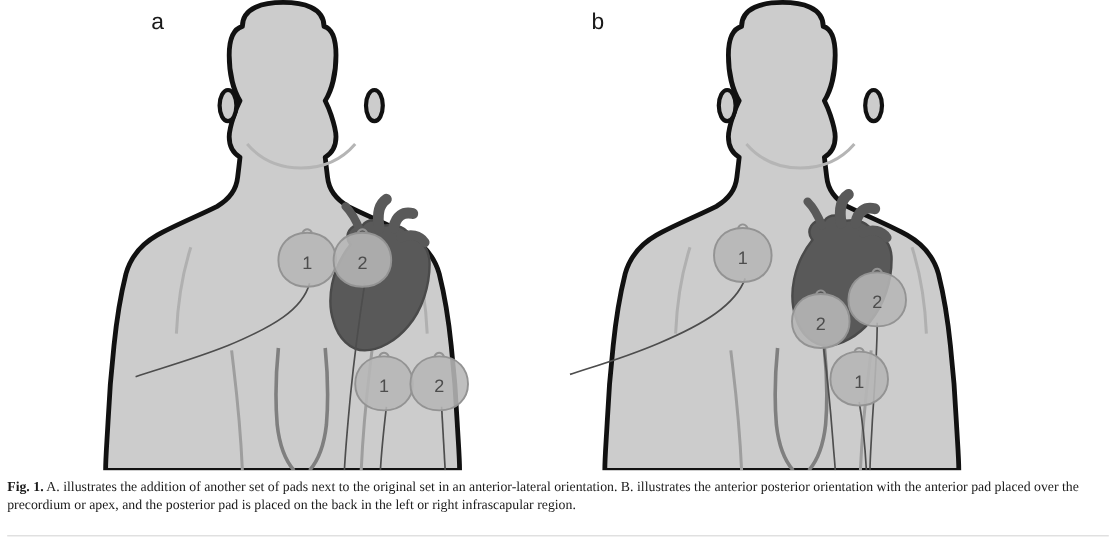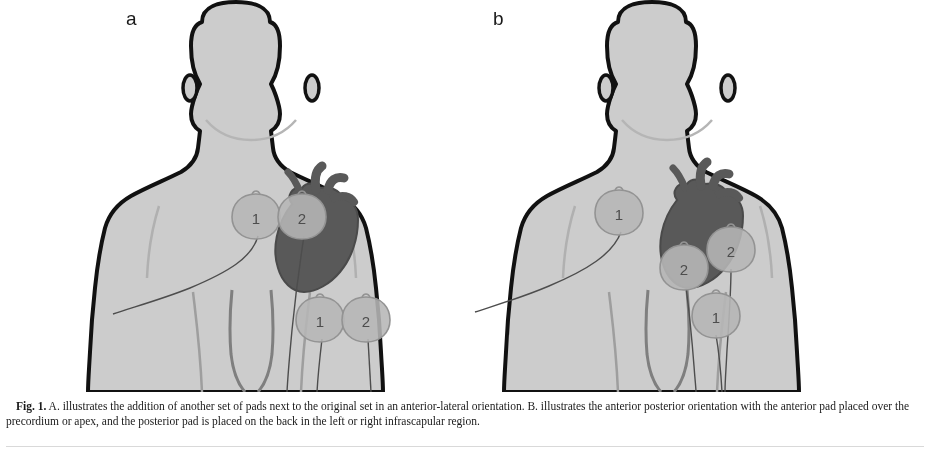--- a/index.html
+++ b/index.html
@@ -64,21 +64,20 @@
   }
   .caption-text {
     font-family: "Liberation Serif", serif;
     font-size: 11.5px;
     line-height: 15px;
     color: #1a1a1a;
     text-align: left;
   }
   .caption-text b {
     font-weight: 700;
-    margin-left: 10px;
   }
   .caption-rule {
     position: absolute;
     left: 6px;
     bottom: 6px;
     width: 918px;
     height: 1px;
     background: #d9d9d9;
   }
 </style>

